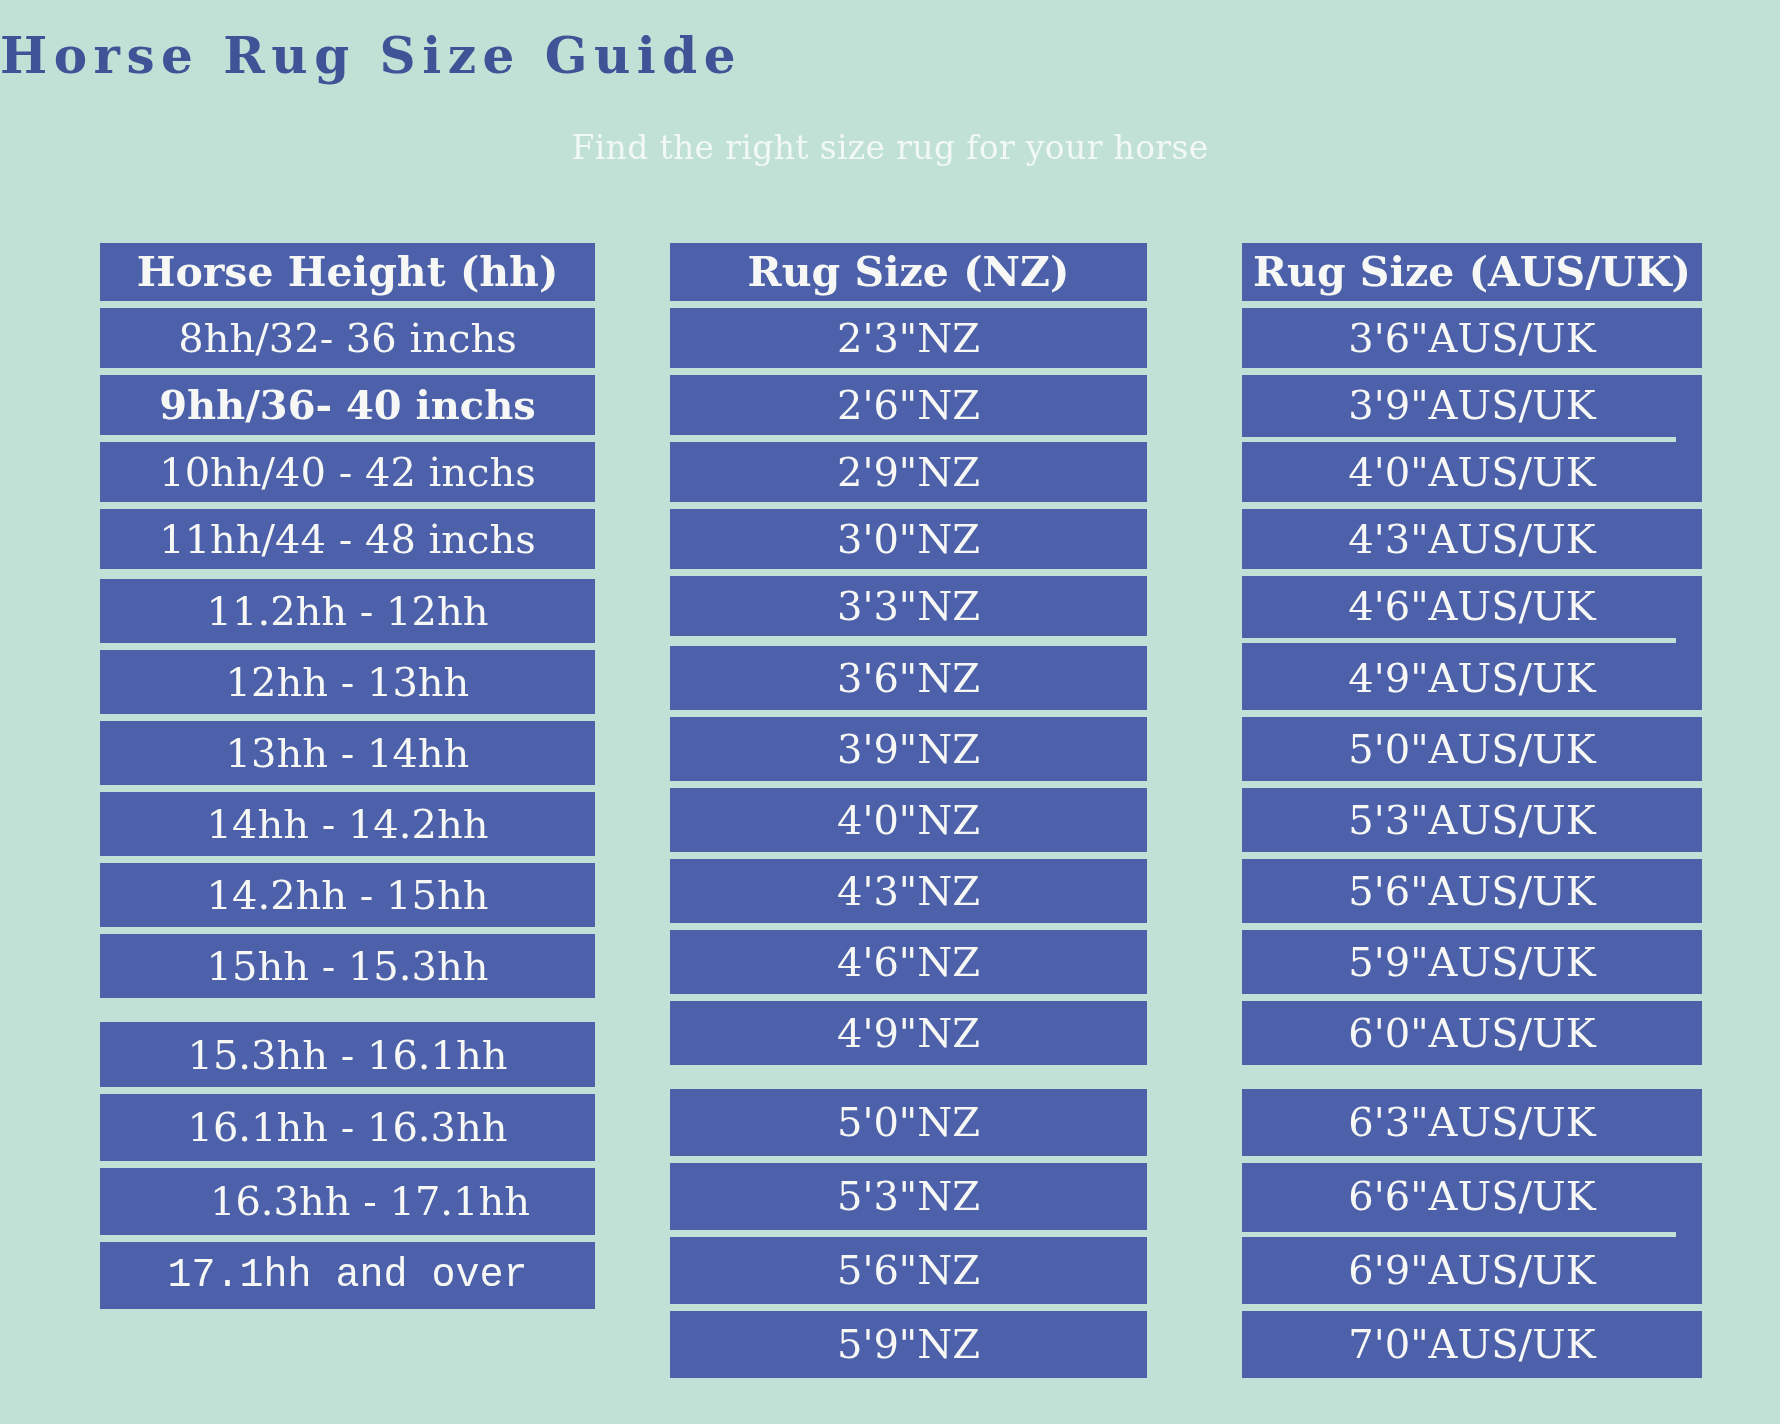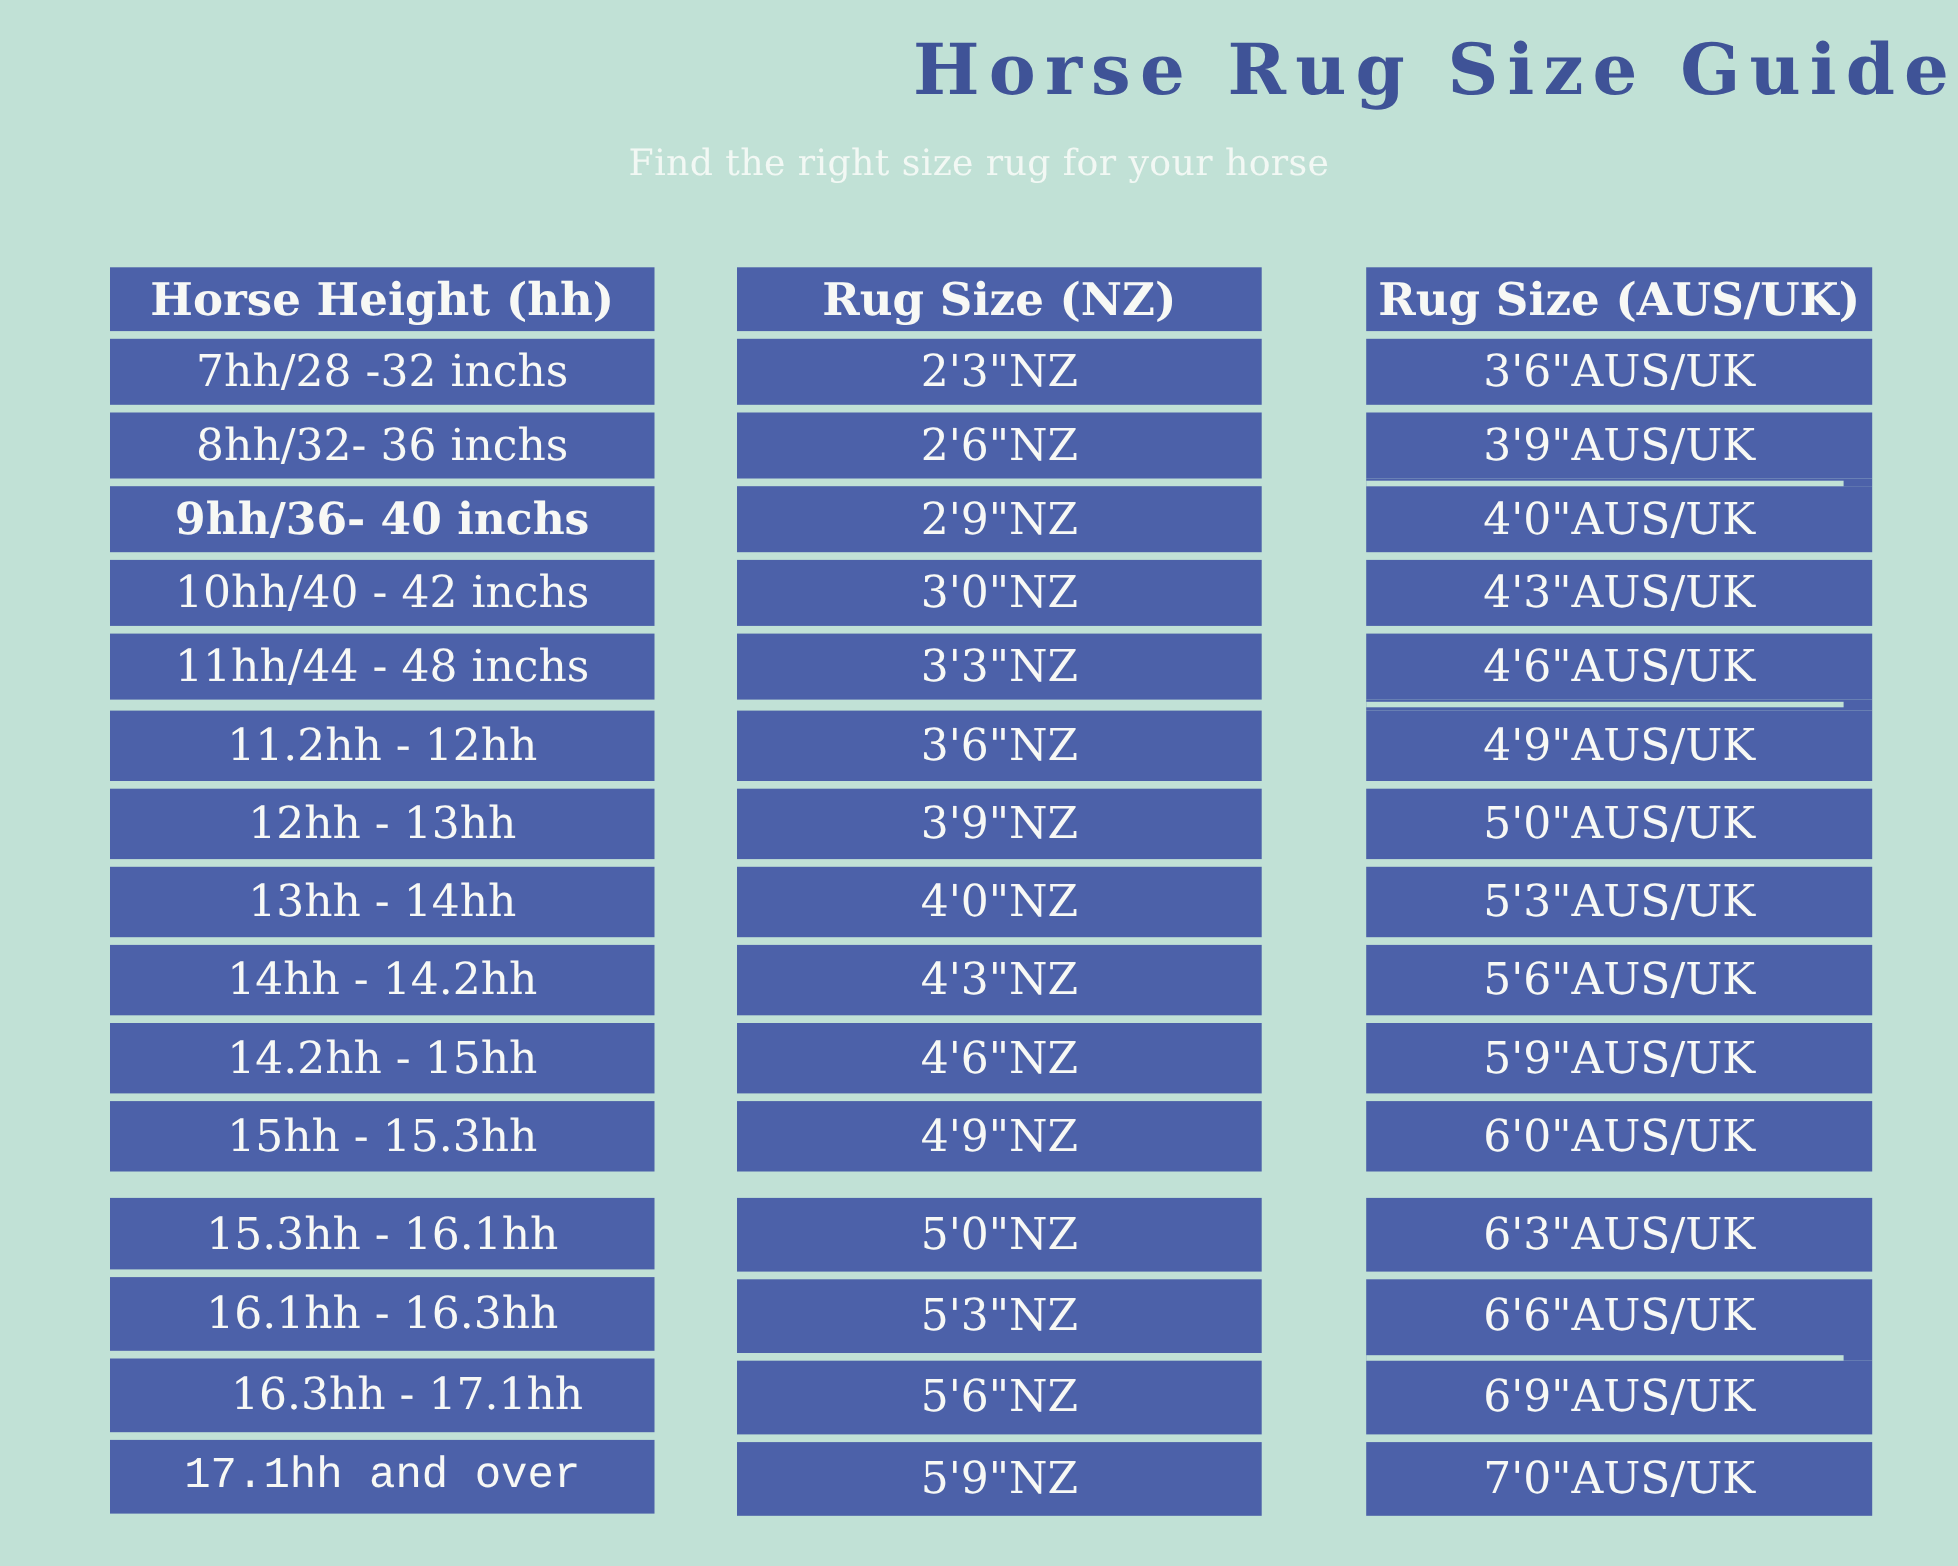--- a/index.html
+++ b/index.html
@@ -11,22 +11,22 @@
   html,body{margin:0;padding:0;background:var(--bg);}
   .canvas{
     position:relative;
     width:1780px;height:1424px;
     background:var(--bg);
     font-family:"DejaVu Serif", "Liberation Serif", serif;
     overflow:hidden;
   }
   .title{
     position:absolute;top:26px;left:0;width:100%;
-    margin:0;text-align:right;
-    font-size:64px;font-weight:bold;
+    margin:0;text-align:left;
+    font-size:50px;font-weight:bold;
     letter-spacing:0.13em;
     color:var(--title);
     white-space:nowrap;
   }
   .subtitle{
     position:absolute;top:128px;left:0;width:100%;
     text-align:center;
     font-size:33px;
     color:#f2f8f4;
     letter-spacing:0.01em;
@@ -62,21 +62,20 @@
 </style>
 </head>
 <body>
 
 <div class="canvas">
   <h1 class="title">Horse Rug Size Guide</h1>
   <div class="subtitle">Find the right size rug for your horse</div>
 
   <div class="col" id="col-0" style="left:100px;width:495px">
       <div class="cell head">Horse Height (hh)</div>
-      <div class="cell" style="height: 60px; line-height: 60px; margin-top: 7px; --g: 7px;">7hh/28 -32 inchs</div>
       <div class="cell" style="height: 60px; line-height: 60px; margin-top: 7px; --g: 7px;">8hh/32- 36 inchs</div>
       <div class="cell" style="height: 60px; line-height: 60px; margin-top: 7px; font-weight: bold; --g: 7px;">9hh/36- 40 inchs</div>
       <div class="cell" style="height: 60px; line-height: 60px; margin-top: 7px; --g: 7px;">10hh/40 - 42 inchs</div>
       <div class="cell" style="height: 60px; line-height: 60px; margin-top: 7px; --g: 7px;">11hh/44 - 48 inchs</div>
       <div class="cell" style="height: 64px; line-height: 64px; margin-top: 10px; --g: 10px;">11.2hh - 12hh</div>
       <div class="cell" style="height: 64px; line-height: 64px; margin-top: 7px; --g: 7px;">12hh - 13hh</div>
       <div class="cell" style="height: 64px; line-height: 64px; margin-top: 7px; --g: 7px;">13hh  - 14hh</div>
       <div class="cell" style="height: 64px; line-height: 64px; margin-top: 7px; --g: 7px;">14hh - 14.2hh</div>
       <div class="cell" style="height: 64px; line-height: 64px; margin-top: 7px; --g: 7px;">14.2hh - 15hh</div>
       <div class="cell" style="height: 64px; line-height: 64px; margin-top: 7px; --g: 7px;">15hh - 15.3hh</div>

